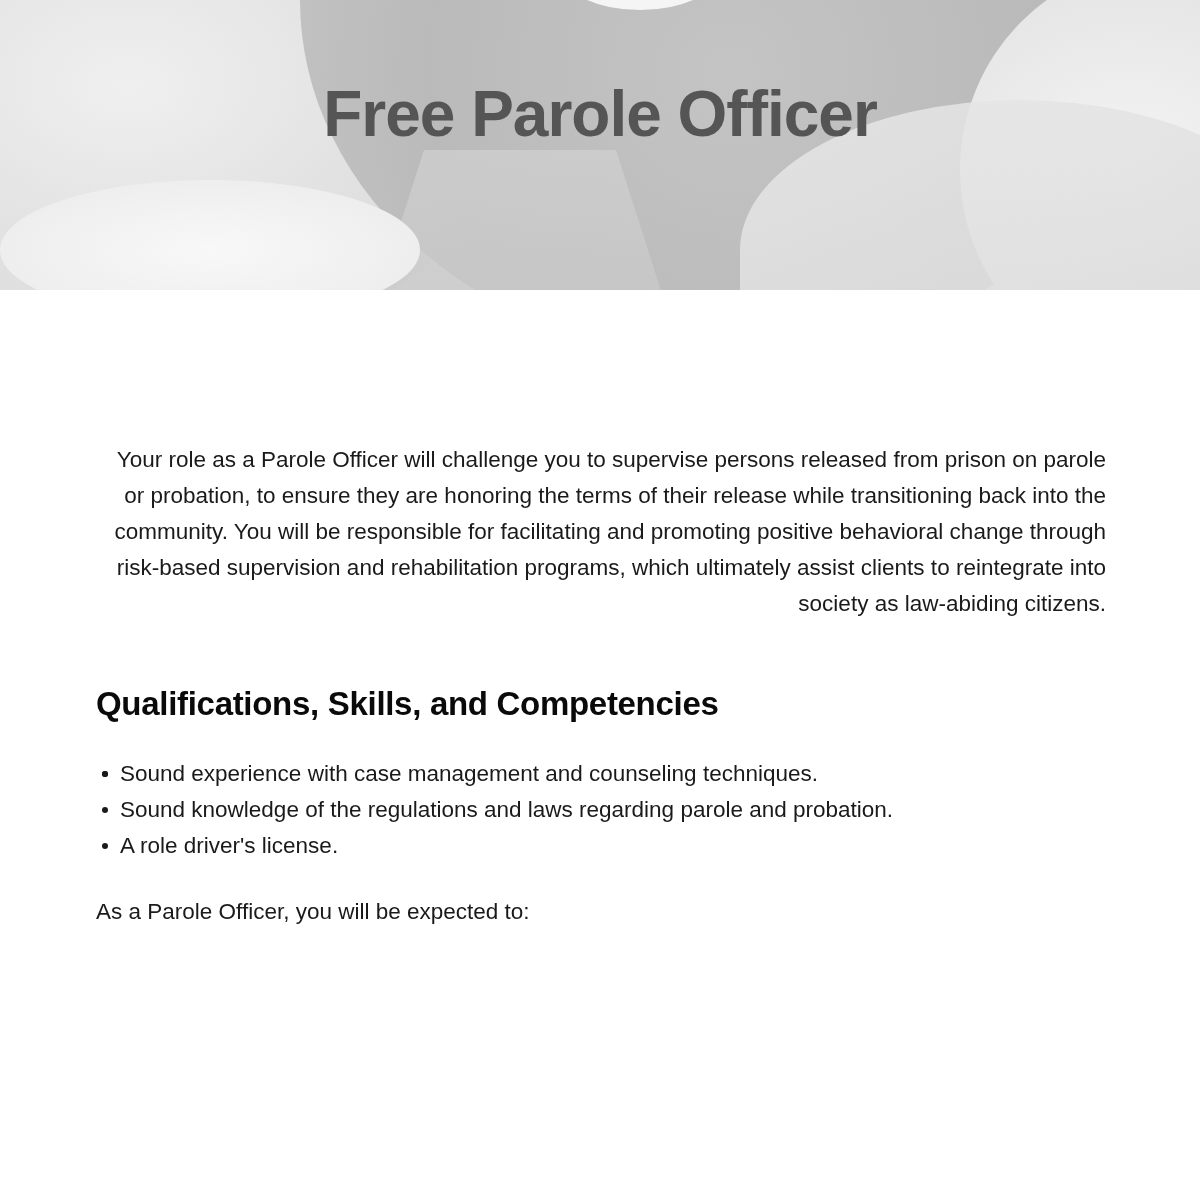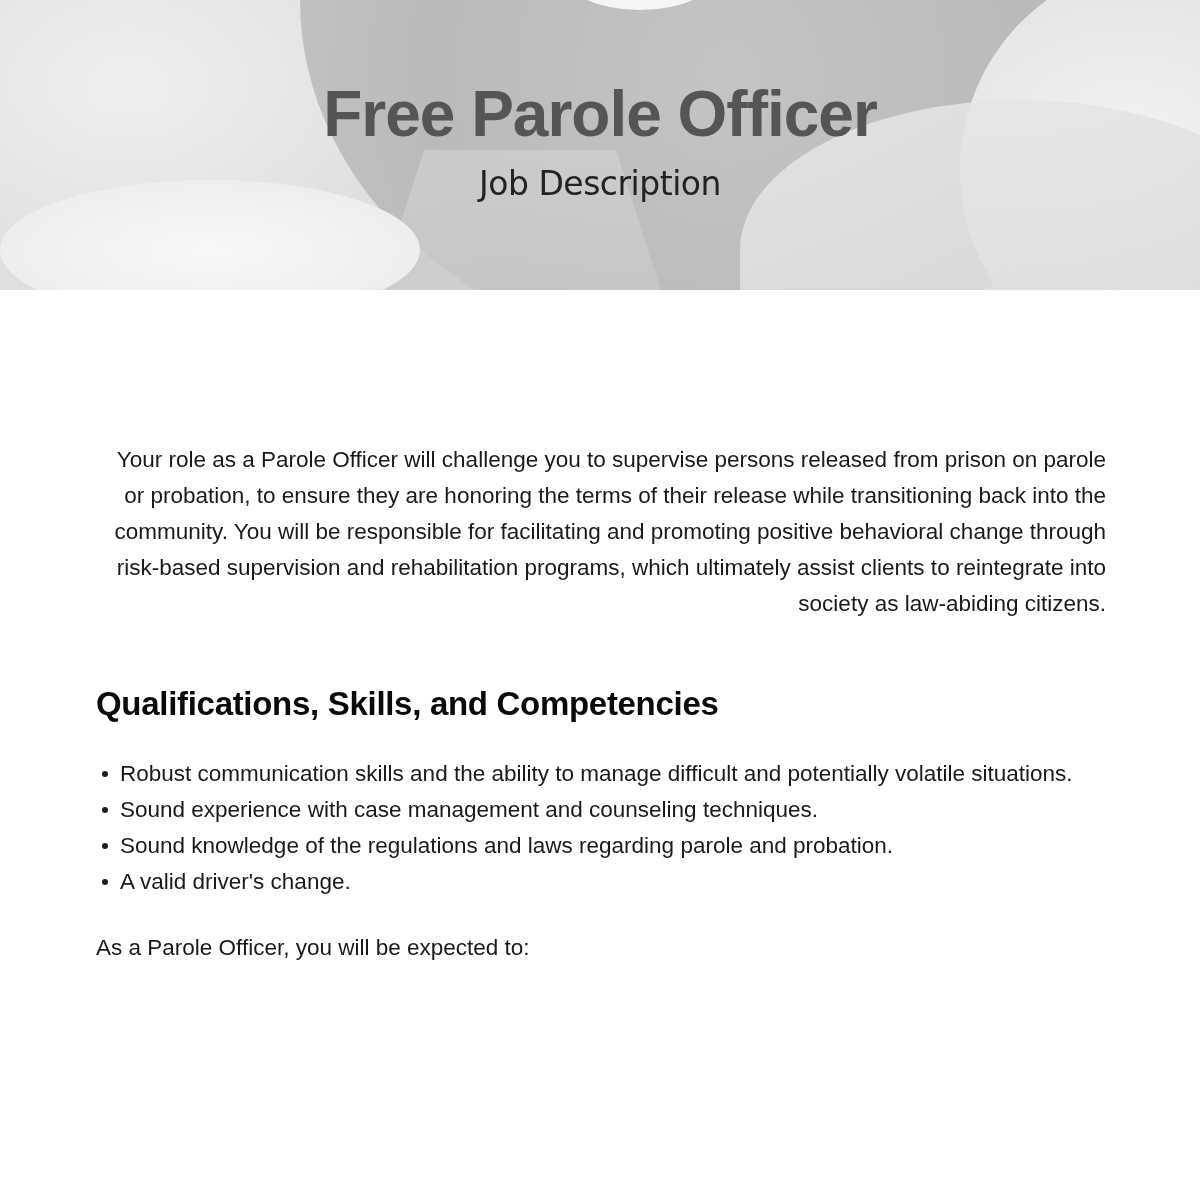--- a/index.html
+++ b/index.html
@@ -68,28 +68,27 @@
 
 <div class="header">
   <div class="shape s1"></div>
   <div class="shape s2"></div>
   <div class="shape s3"></div>
   <div class="shape s4"></div>
   <div class="shape s5"></div>
   <div class="shape s6"></div>
   <div class="shape s7"></div>
   <h1 class="header-title">Free Parole Officer</h1>
-  <div class="header-subtitle">Job Description</div>
 </div>
 
 <main class="content">
   <p class="intro">Your role as a Parole Officer will challenge you to supervise persons released from prison on parole or probation, to ensure they are honoring the terms of their release while transitioning back into the community. You will be responsible for facilitating and promoting positive behavioral change through risk-based supervision and rehabilitation programs, which ultimately assist clients to reintegrate into society as law-abiding citizens.</p>
 
   <h3 class="section-heading qual-heading">Qualifications, Skills, and Competencies</h3>
   <ul class="bullets">
-    <li><span class="dot"></span><span>Robust communication skills and the ability to manage difficult and potentially volatile situations.</span></li>
+    <li><span class="dot"></span></li>
     <li><span class="dot"></span><span>Sound experience with case management and counseling techniques.</span></li>
     <li><span class="dot"></span><span>Sound knowledge of the regulations and laws regarding parole and probation.</span></li>
-    <li><span class="dot"></span><span>A valid driver's change.</span></li>
+    <li><span class="dot"></span><span>A role driver's license.</span></li>
   </ul>
 
   <p class="resp-intro">As a Parole Officer, you will be expected to:</p>
 </main>
 
 </body></html>

